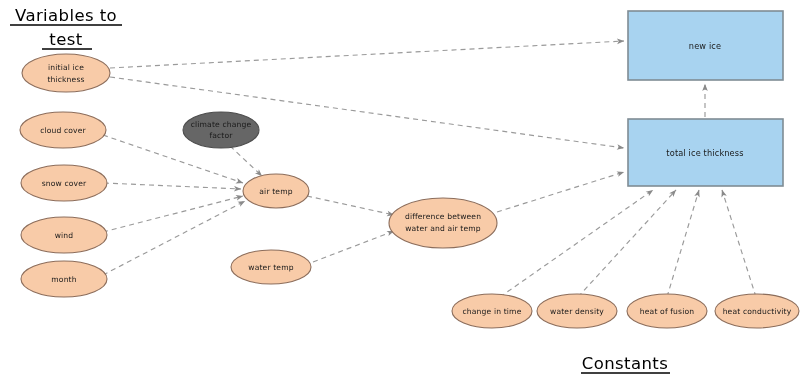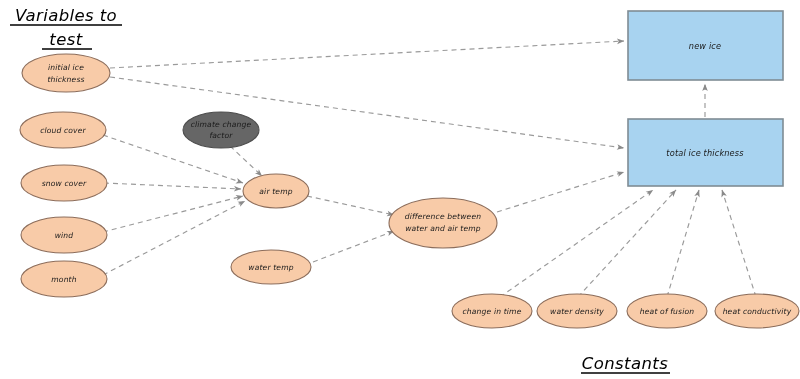--- a/index.html
+++ b/index.html
@@ -7,21 +7,20 @@
     padding: 0;
     background: #ffffff;
   }
   #canvas-wrap {
     position: relative;
     width: 800px;
     height: 379px;
     background: #ffffff;
     overflow: hidden;
     font-family: "DejaVu Sans", sans-serif;
-    font-style: italic;
   }
   svg#diagram {
     display: block;
     width: 800px;
     height: 379px;
   }
   .node-ellipse {
     stroke: #8c6d5b;
     stroke-width: 1.1;
   }

